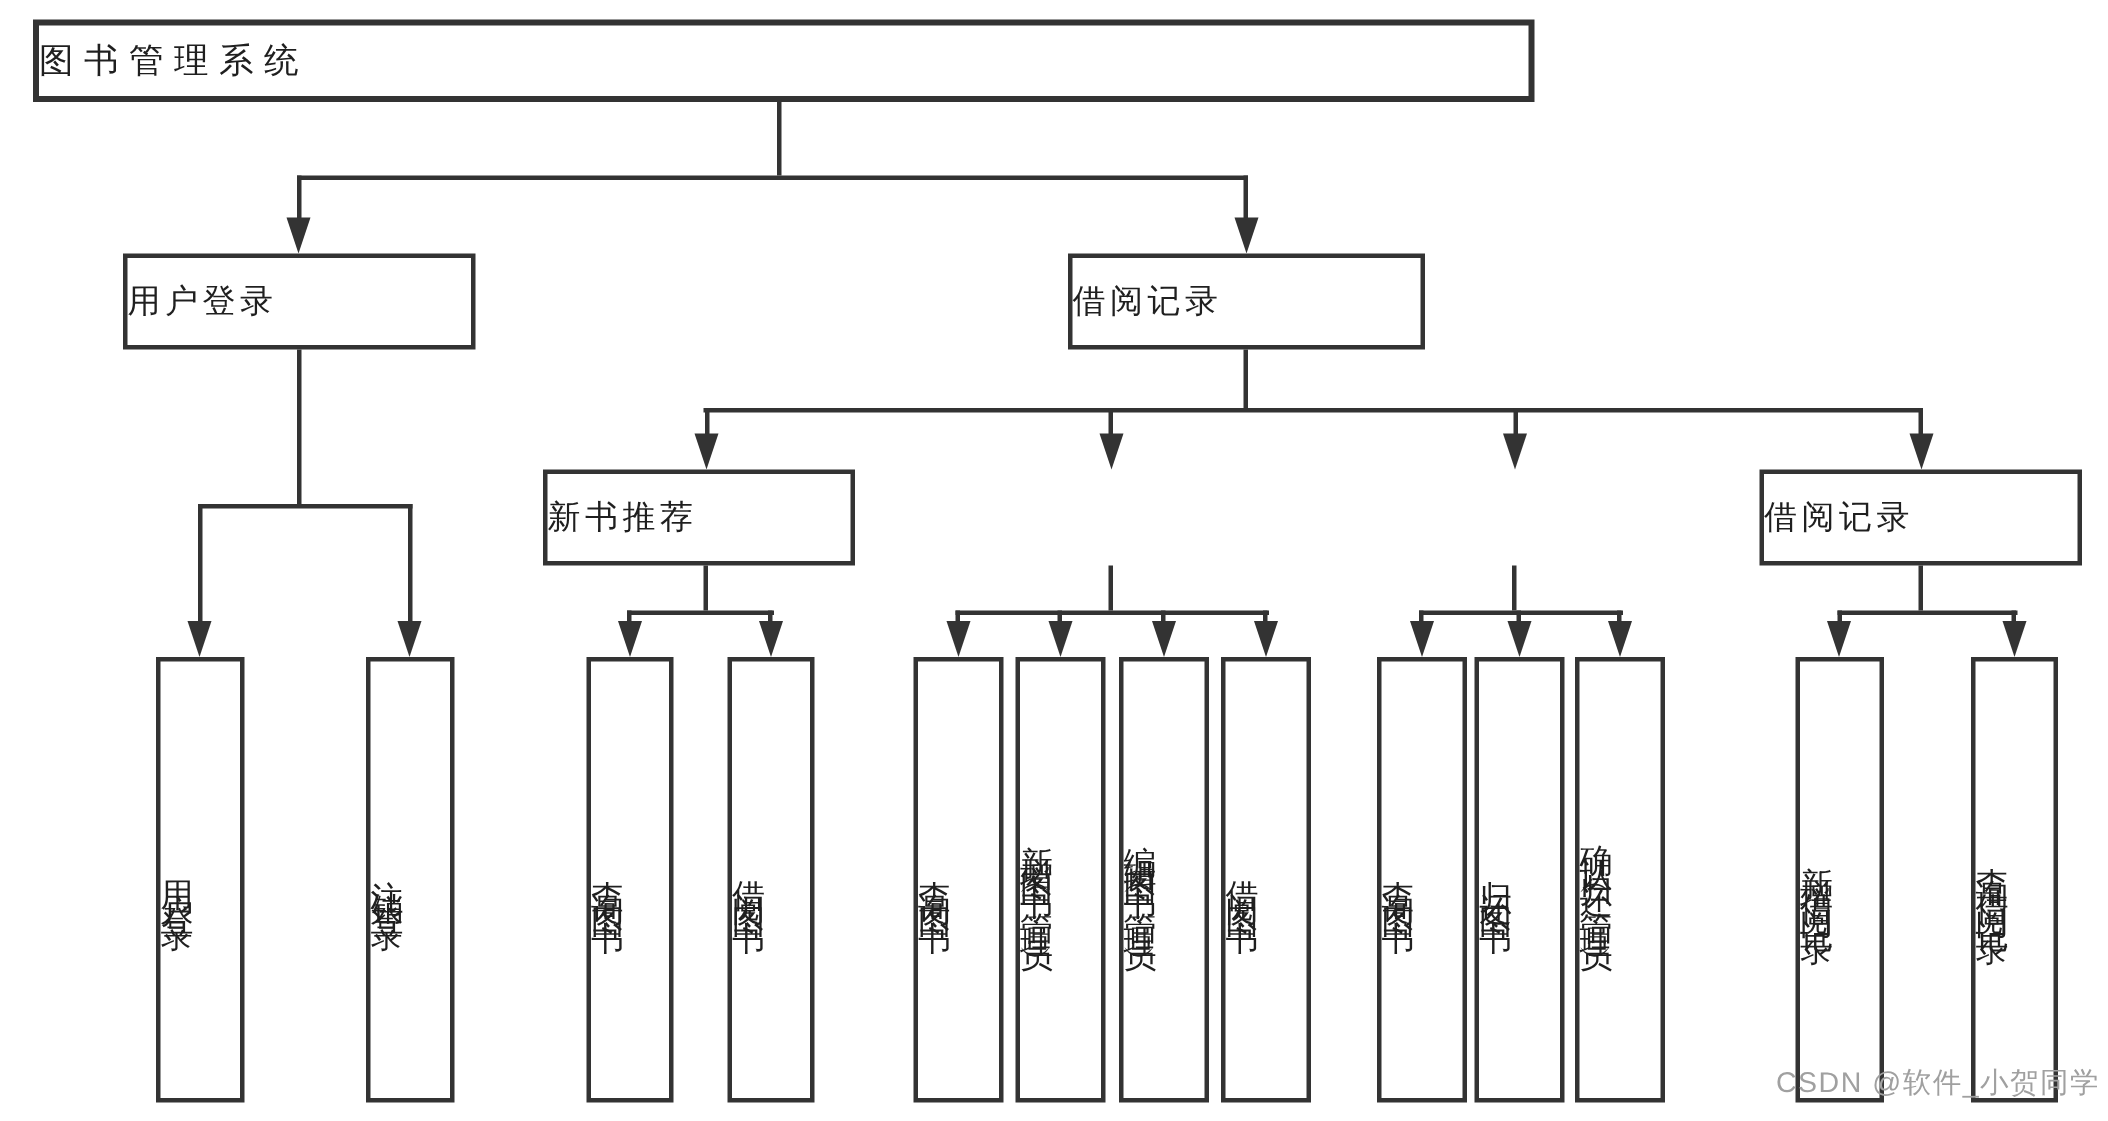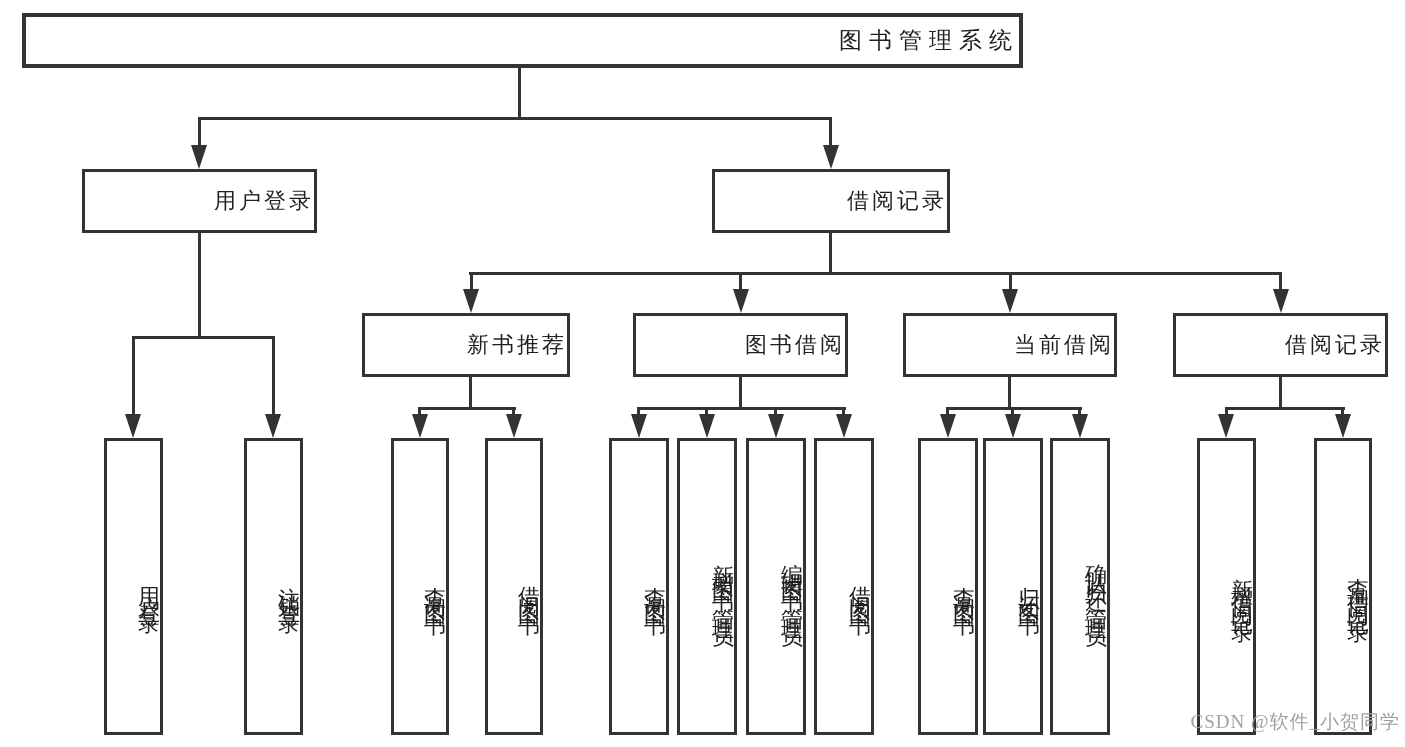--- a/index.html
+++ b/index.html
@@ -15,21 +15,21 @@
     background:var(--bg);
     overflow:hidden;
     font-family:"Liberation Sans",sans-serif;
     color:var(--text);
   }
   .box{
     position:absolute;
     box-sizing:border-box;
     border:3px solid var(--line);
     background:var(--bg);
-    display:flex;align-items:center;justify-content:flex-end;
+    display:flex;align-items:center;justify-content:flex-start;
   }
   .root-box{border-width:4px;}
   .hbox span{font-size:22px;letter-spacing:3px;white-space:nowrap;}
   .root-box span{font-size:23px;letter-spacing:7px;}
   .vbox span{
     writing-mode:vertical-rl;
     text-orientation:mixed;
     font-size:22px;
     letter-spacing:9px;
     line-height:1;
@@ -42,21 +42,20 @@
     border-right:8px solid transparent;
     border-top:24px solid var(--line);
   }
   .watermark{
     position:absolute;
     right:5px;top:709px;
     font-size:19px;
     letter-spacing:1px;
     color:var(--wm);
     white-space:nowrap;
-    font-family:Liberation Serif, serif;
   }
 </style>
 </head>
 <body>
 
 <div class="canvas">
 
   <div class="box hbox root-box" style="left:22px;top:13px;width:1001px;height:55px">
     <span>图书管理系统</span>
   </div>
@@ -88,26 +87,20 @@
   <div class="vl" style="left:739px;top:272px;height:22px"></div>
   <div class="vl" style="left:1009px;top:272px;height:22px"></div>
   <div class="vl" style="left:1279px;top:272px;height:22px"></div>
   <div class="ar" style="left:463px;top:289px"></div>
   <div class="ar" style="left:733px;top:289px"></div>
   <div class="ar" style="left:1002px;top:289px"></div>
   <div class="ar" style="left:1273px;top:289px"></div>
 
   <div class="box hbox" style="left:362px;top:313px;width:208px;height:64px">
     <span>新书推荐</span>
-  </div>
-  <div class="box hbox" style="left:633px;top:313px;width:215px;height:64px">
-    <span>图书借阅</span>
-  </div>
-  <div class="box hbox" style="left:903px;top:313px;width:214px;height:64px">
-    <span>当前借阅</span>
   </div>
   <div class="box hbox" style="left:1173px;top:313px;width:215px;height:64px">
     <span>借阅记录</span>
   </div>
 
   <div class="vl" style="left:469px;top:377px;height:30px"></div>
   <div class="hl" style="left:418px;top:407px;width:98px"></div>
   <div class="vl" style="left:418px;top:407px;height:10px"></div>
   <div class="vl" style="left:512px;top:407px;height:10px"></div>
   <div class="ar" style="left:412px;top:414px"></div>

